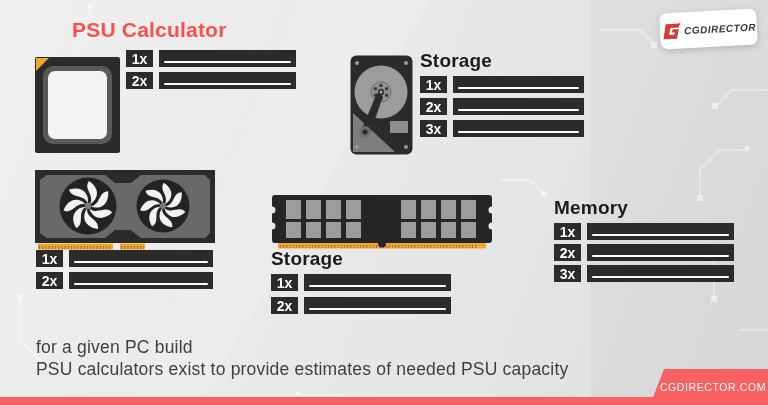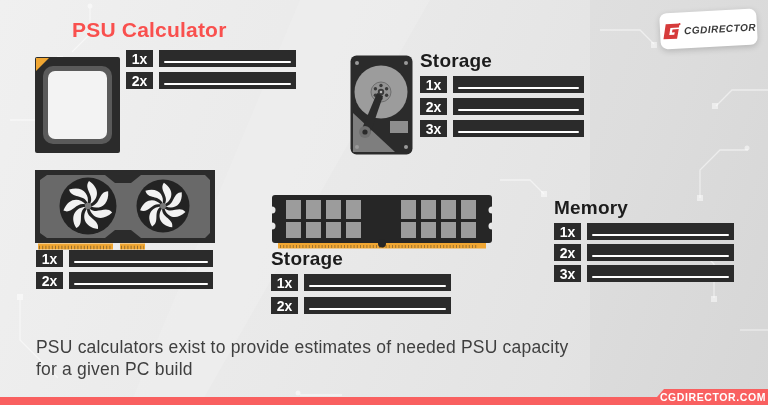--- a/index.html
+++ b/index.html
@@ -42,24 +42,24 @@
   #sec-gpu     { left:36px;  top:250px; --barw:144px; }
   #sec-memory  { left:271px; top:247px; --barw:147px; --rowgap:6px; }
   #sec-others  { left:554px; top:196px; --barw:147px; --rowgap:4px; }
   
   .caption {
     position:absolute; left:36px; top:336px;
     font-size:17.5px; line-height:22px; color:#3F3F3F; letter-spacing:0.2px;
   }
   .bottom-strip { position:absolute; left:0; right:0; bottom:0; height:8px; background:#F96060; }
   .site-badge {
-    position:absolute; right:0; bottom:0; width:118px; height:16px; background:#F96060;
+    position:absolute; right:0; bottom:0; width:118px; height:36px; background:#F96060;
     clip-path:polygon(14px 0, 100% 0, 100% 100%, 0 100%);
     display:flex; align-items:center; justify-content:center; padding-left:8px; box-sizing:border-box;
-    color:#FFFFFF; font-size:10.5px; font-weight:bold; letter-spacing:0.6px;
+    color:#FFFFFF; font-size:10.5px; font-weight:normal; letter-spacing:0.6px;
   }
 </style>
 </head>
 <body>
 
 <div class="stage">
 
   <svg class="bg-svg" width="768" height="405" aria-hidden="true">
     <rect x="590" y="0" width="178" height="405" fill="#000000" opacity="0.025"></rect>
     <polygon points="300,0 430,0 200,405 130,405" fill="#FFFFFF" opacity="0.14"></polygon>
@@ -260,20 +260,20 @@
       <span class="qty">2x</span>
       <span class="bar"></span>
     </div>
     <div class="row">
       <span class="qty">3x</span>
       <span class="bar"></span>
     </div>
   </div>
 
   <div class="caption">
+    <div>for a given PC build</div>
     <div>PSU calculators exist to provide estimates of needed PSU capacity</div>
-    <div>for a given PC build</div>
   </div>
 
   <div class="bottom-strip"></div>
   <div class="site-badge">CGDIRECTOR.COM</div>
 
 </div>
 
 </body></html>

